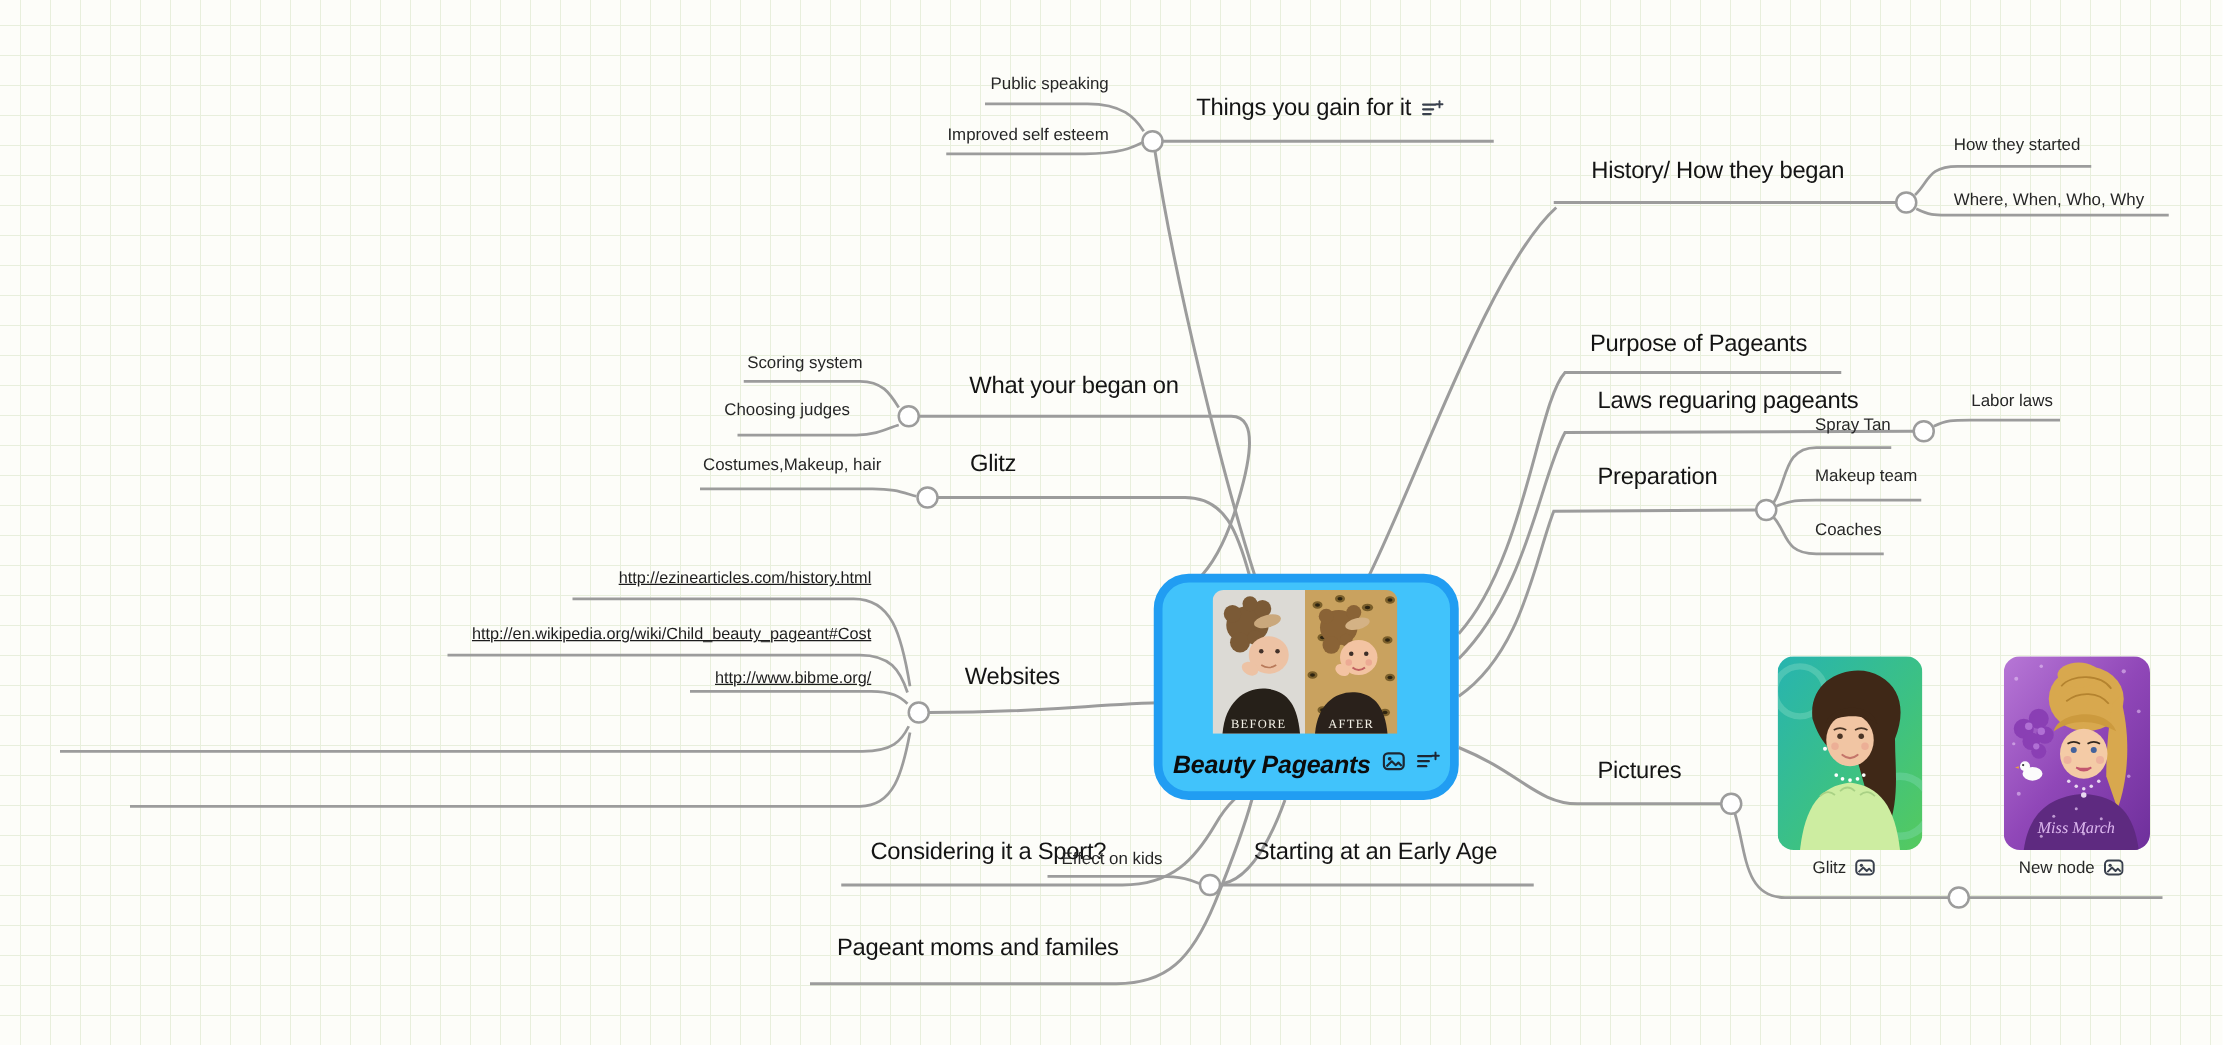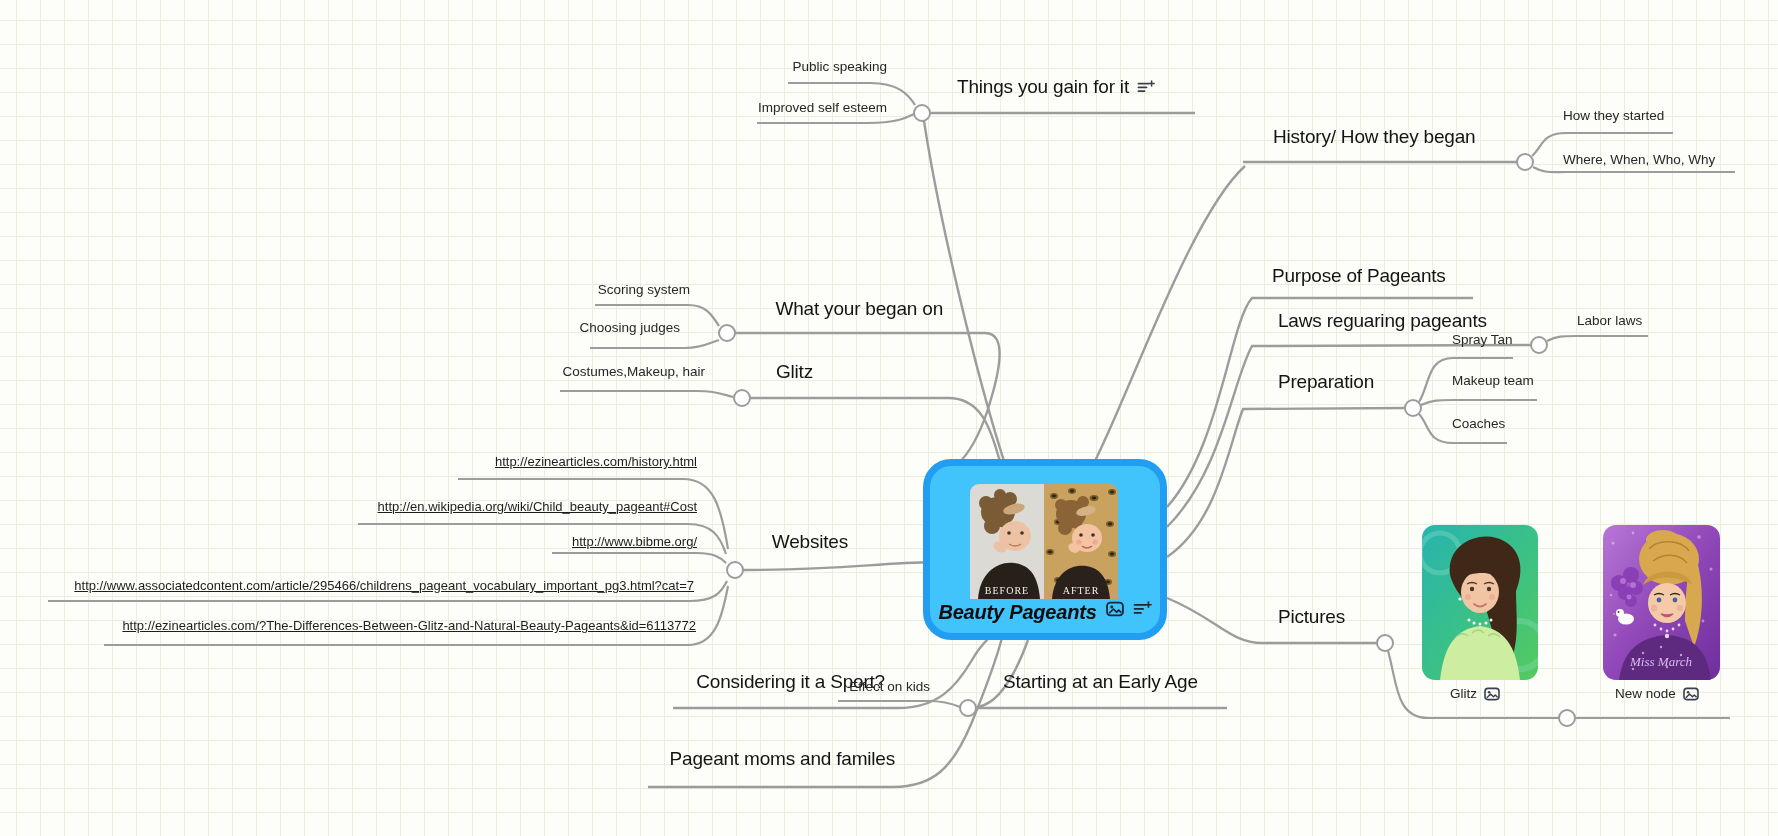--- a/index.html
+++ b/index.html
@@ -16,21 +16,21 @@
   .toggle{fill:#ffffff;stroke:#9c9c9c;stroke-width:2;cursor:pointer}
   .blabel{position:absolute;font-size:19px;font-weight:400;letter-spacing:-.2px;
     line-height:22px;white-space:nowrap;color:#141414;display:flex;align-items:center;gap:8px;cursor:pointer}
   .clabel{position:absolute;font-size:13.5px;line-height:17px;white-space:nowrap;
     color:#262626;display:flex;align-items:center;gap:7px;cursor:pointer}
   .url{position:absolute;font-size:13px;line-height:16px;white-space:nowrap;
     color:#1d1d1d;text-decoration:underline;cursor:pointer}
   .photo{position:absolute;border-radius:13px;overflow:hidden;cursor:pointer}
   #center-node{position:absolute;left:923px;top:459px;width:244px;height:181px;
     box-sizing:border-box;background:#41c3fb;border:7px solid #219df2;border-radius:28px;cursor:pointer}
-  #center-photo{position:absolute;left:40px;top:18px;width:148px;height:125px;
+  #center-photo{position:absolute;left:40px;top:6px;width:148px;height:125px;
     border-radius:9px;overflow:hidden;cursor:pointer}
   #center-title-row{position:absolute;left:0;right:0;top:135px;display:flex;
     justify-content:center;align-items:flex-start;gap:9px}
   #center-title{font-size:20px;font-weight:700;font-style:italic;letter-spacing:-.2px;
     color:#0c0c0c;white-space:nowrap}
   .nodeicon{flex:0 0 auto;display:block}
 </style>
 </head>
 <body>
 
@@ -185,22 +185,20 @@
   <div class="clabel" style="right:1073px;top:363px">
     <span>Costumes,Makeup, hair</span>
   </div>
   <div class="clabel" style="right:848px;top:678px">
     <span>Effect on kids</span>
   </div>
 
   <div class="url" style="right:1081px;top:454px">http://ezinearticles.com/history.html</div>
   <div class="url" style="right:1081px;top:499px">http://en.wikipedia.org/wiki/Child_beauty_pageant#Cost</div>
   <div class="url" style="right:1081px;top:534px">http://www.bibme.org/</div>
-  <div class="url" style="right:1084px;top:578px">http://www.associatedcontent.com/article/295466/childrens_pageant_vocabulary_important_pg3.html?cat=7</div>
-  <div class="url" style="right:1082px;top:618px">http://ezinearticles.com/?The-Differences-Between-Glitz-and-Natural-Beauty-Pageants&amp;id=6113772</div>
 
   <div class="clabel" style="left:1450px;top:685px">
     <span>Glitz</span>
     <svg class="nodeicon" width="16" height="14" viewBox="0 0 17 15">
       <rect x="1" y="1.5" width="15" height="12" rx="3.2" fill="none" stroke="#39404d" stroke-width="1.7"></rect>
       <circle cx="5.4" cy="5.6" r="1.4" fill="#39404d"></circle>
       <path d="M3 11.5 L7 7.5 L10 10.5 L12 8.5 L14.5 11" fill="none" stroke="#39404d" stroke-width="1.6" stroke-linejoin="round"></path>
     </svg>
   </div>
   <div class="clabel" style="left:1615px;top:685px">

